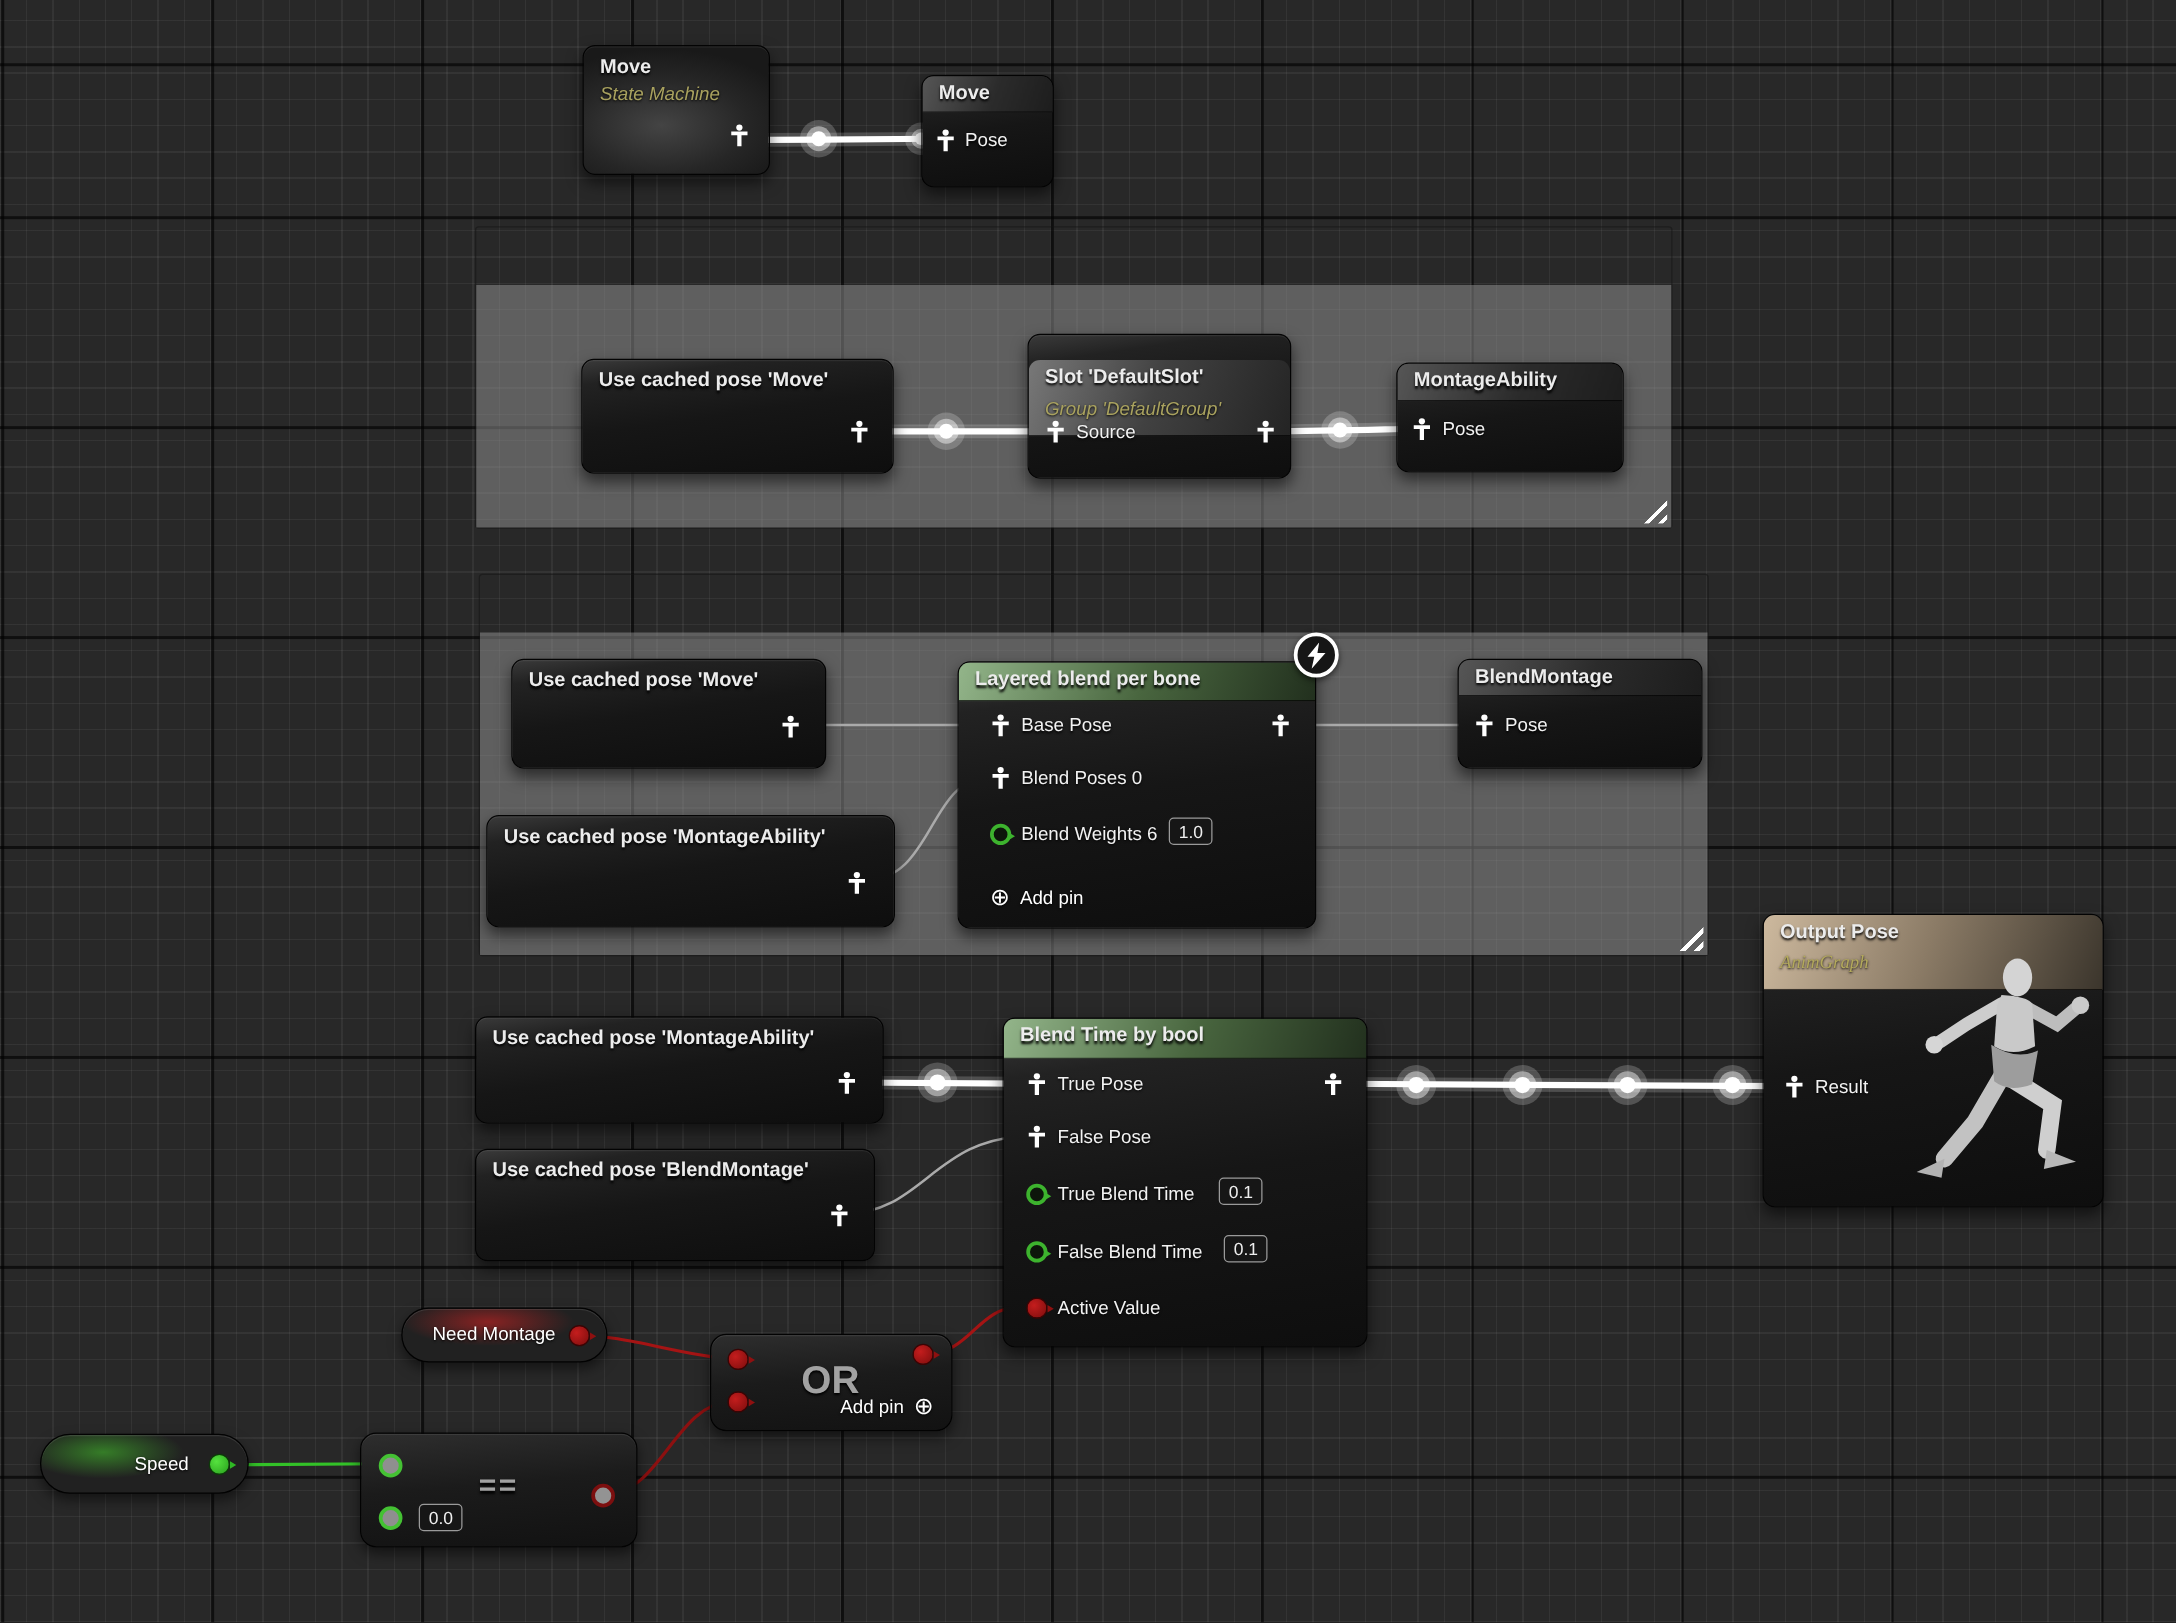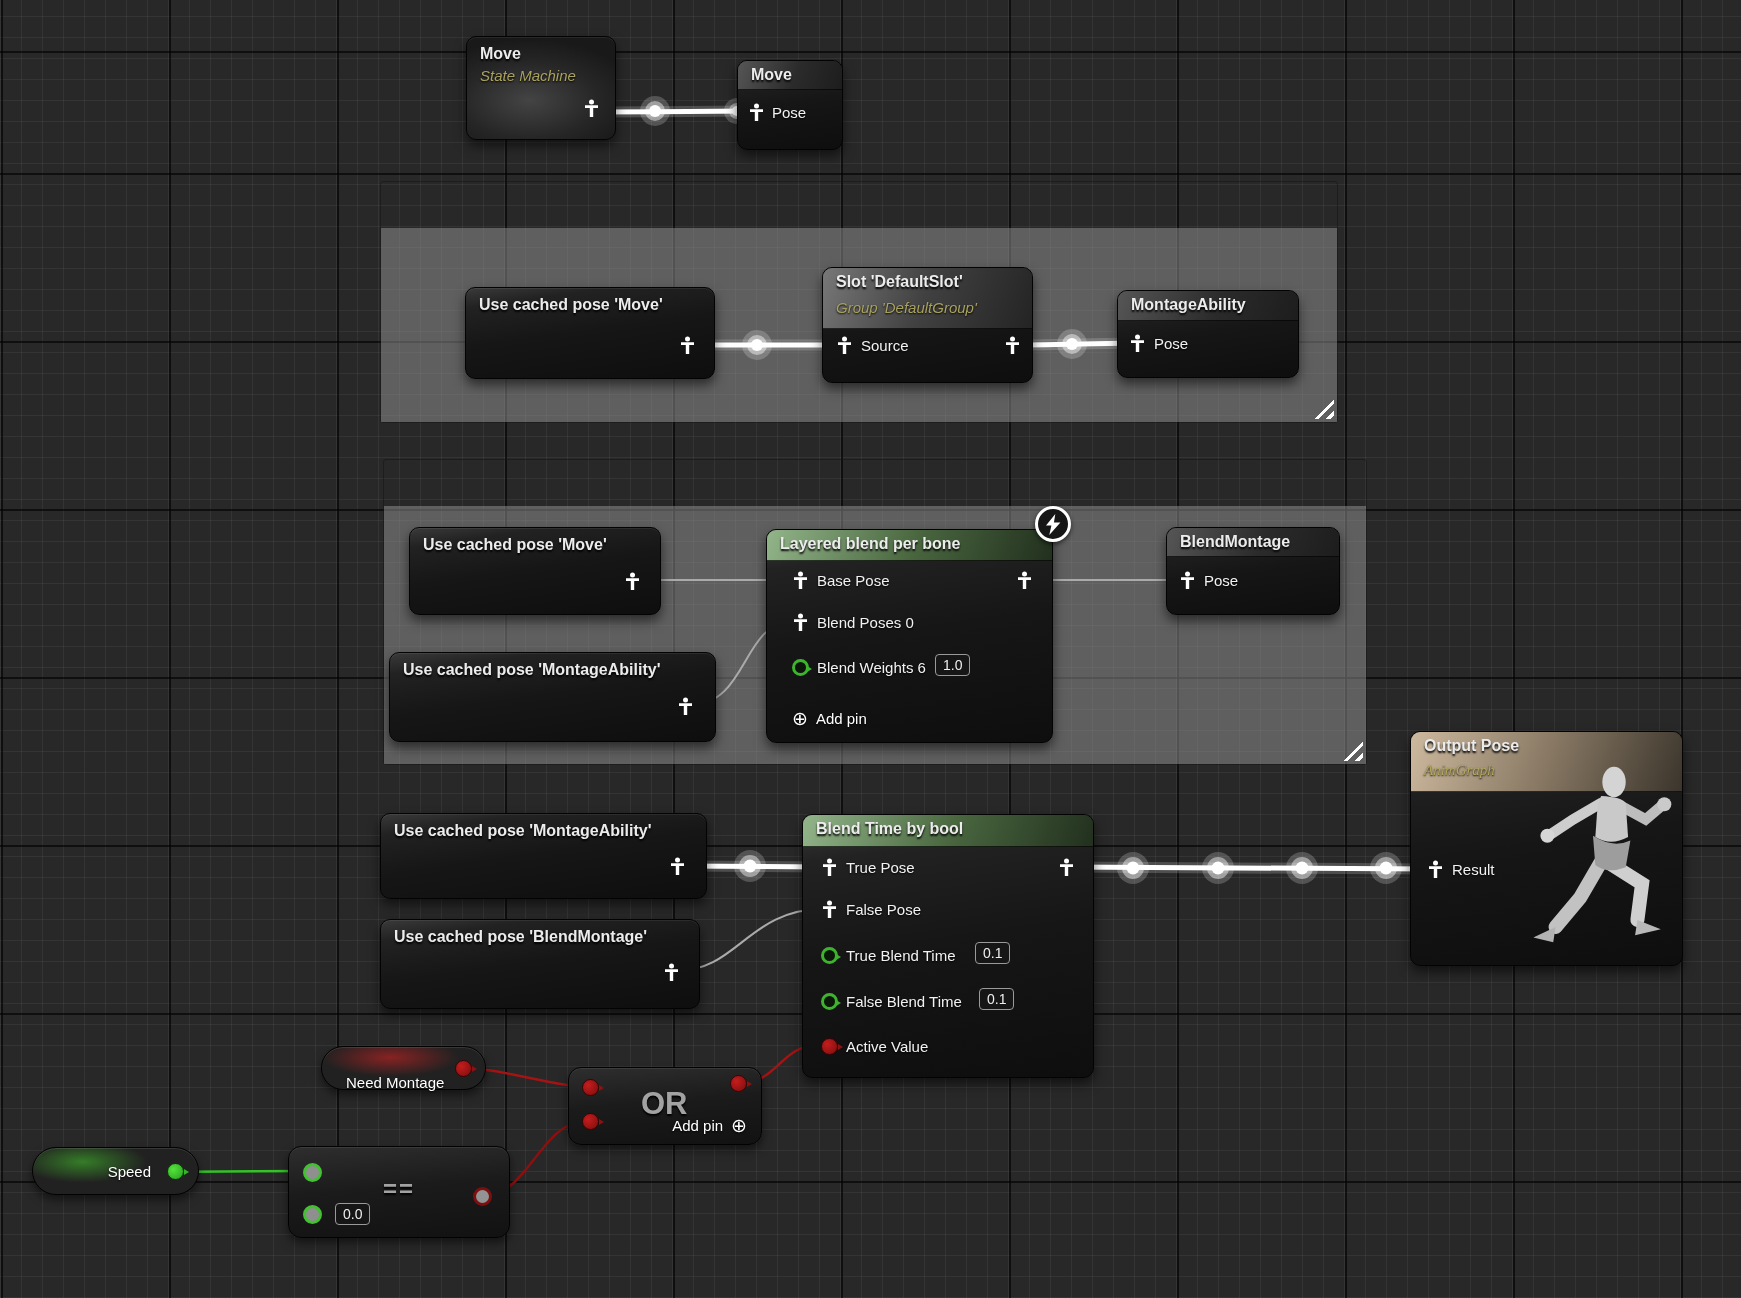--- a/index.html
+++ b/index.html
@@ -198,21 +198,21 @@
 
   <div class="node" style="left:465px;top:287px;width:250px;height:92px;">
     <span class="node-title">Use cached pose 'Move'</span>
     <span class="pin pin-pose" style="right:19px;top:48px;"><svg viewBox="0 0 15 19" width="15" height="19">
           <circle cx="7.5" cy="3" r="2.5" fill="#fff"></circle>
           <path fill="#fff" d="M1 6.2h13v2.9H9.2V18H5.8V9.1H1z"></path>
         </svg></span>
   </div>
 
   <div class="node" style="left:822px;top:267px;width:211px;height:116px;">
-    <div class="hdr hdr-slot" style="height:61px;">
+    <div class="hdr hdr-slot" style="height:61px;margin-top:20px;">
       <span class="node-title">Slot 'DefaultSlot'</span>
       <span class="node-sub" style="top:31px;">Group 'DefaultGroup'</span>
     </div>
     <span class="pin pin-pose" style="left:14px;top:68px;"><svg viewBox="0 0 15 19" width="15" height="19">
           <circle cx="7.5" cy="3" r="2.5" fill="#fff"></circle>
           <path fill="#fff" d="M1 6.2h13v2.9H9.2V18H5.8V9.1H1z"></path>
         </svg></span>
     <span class="pin-label" style="left:38px;top:69px;">Source</span>
     <span class="pin pin-pose" style="right:12px;top:68px;"><svg viewBox="0 0 15 19" width="15" height="19">
           <circle cx="7.5" cy="3" r="2.5" fill="#fff"></circle>
@@ -273,21 +273,21 @@
   </div>
 
   <div class="node" style="left:389px;top:652px;width:327px;height:90px;">
     <span class="node-title">Use cached pose 'MontageAbility'</span>
     <span class="pin pin-pose" style="right:22px;top:44px;"><svg viewBox="0 0 15 19" width="15" height="19">
           <circle cx="7.5" cy="3" r="2.5" fill="#fff"></circle>
           <path fill="#fff" d="M1 6.2h13v2.9H9.2V18H5.8V9.1H1z"></path>
         </svg></span>
   </div>
 
-  <div class="node" style="left:1166px;top:527px;width:174px;height:88px;">
+  <div class="node" style="left:1166px;top:527px;width:196px;height:88px;">
     <div class="hdr hdr-gray" style="height:29px;">
       <span class="node-title">BlendMontage</span>
     </div>
     <span class="pin pin-pose" style="left:13px;top:43px;"><svg viewBox="0 0 15 19" width="15" height="19">
           <circle cx="7.5" cy="3" r="2.5" fill="#fff"></circle>
           <path fill="#fff" d="M1 6.2h13v2.9H9.2V18H5.8V9.1H1z"></path>
         </svg></span>
     <span class="pin-label" style="left:37px;top:44px;">Pose</span>
   </div>
 
@@ -356,21 +356,21 @@
       <circle cx="120" cy="39" r="6" fill="#cacaca"></circle>
       <path d="M97,138 L117,146 L95,151 Z" fill="#b8b8b8"></path>
       <path d="M27,144 L8,153 L25,157 Z" fill="#b2b2b2"></path>
       <ellipse cx="77" cy="20" rx="10" ry="13" fill="#d4d4d4"></ellipse>
       <path d="M66,32 Q84,33 87,38 L89,67 Q74,75 61,67 L63,39 Z" fill="#c9c9c9"></path>
       <path d="M59,66 Q76,77 91,70 L87,93 Q71,99 61,91 Z" fill="#9d9d9d"></path>
     </svg>
   </div>
 
   <div class="pill pill-red" style="left:321px;top:1046px;width:165px;height:44px;">
-    <span class="pill-label" style="left:24px;top:27px;">Need Montage</span>
+    <span class="pill-label" style="left:24px;top:12px;">Need Montage</span>
     <span class="pin pin-circ pin-bool" style="right:13px;top:13px;"></span>
   </div>
 
   <div class="op-node" style="left:568px;top:1067px;width:194px;height:78px;">
     <span class="big-op" style="left:72px;top:18px;font-size:31px;">OR</span>
     <div class="addpin-row" style="right:14px;top:48px;">
       <span>Add pin</span>
       <span class="oplus">⊕</span>
     </div>
     <span class="pin pin-circ pin-bool" style="left:13px;top:11px;"></span>

